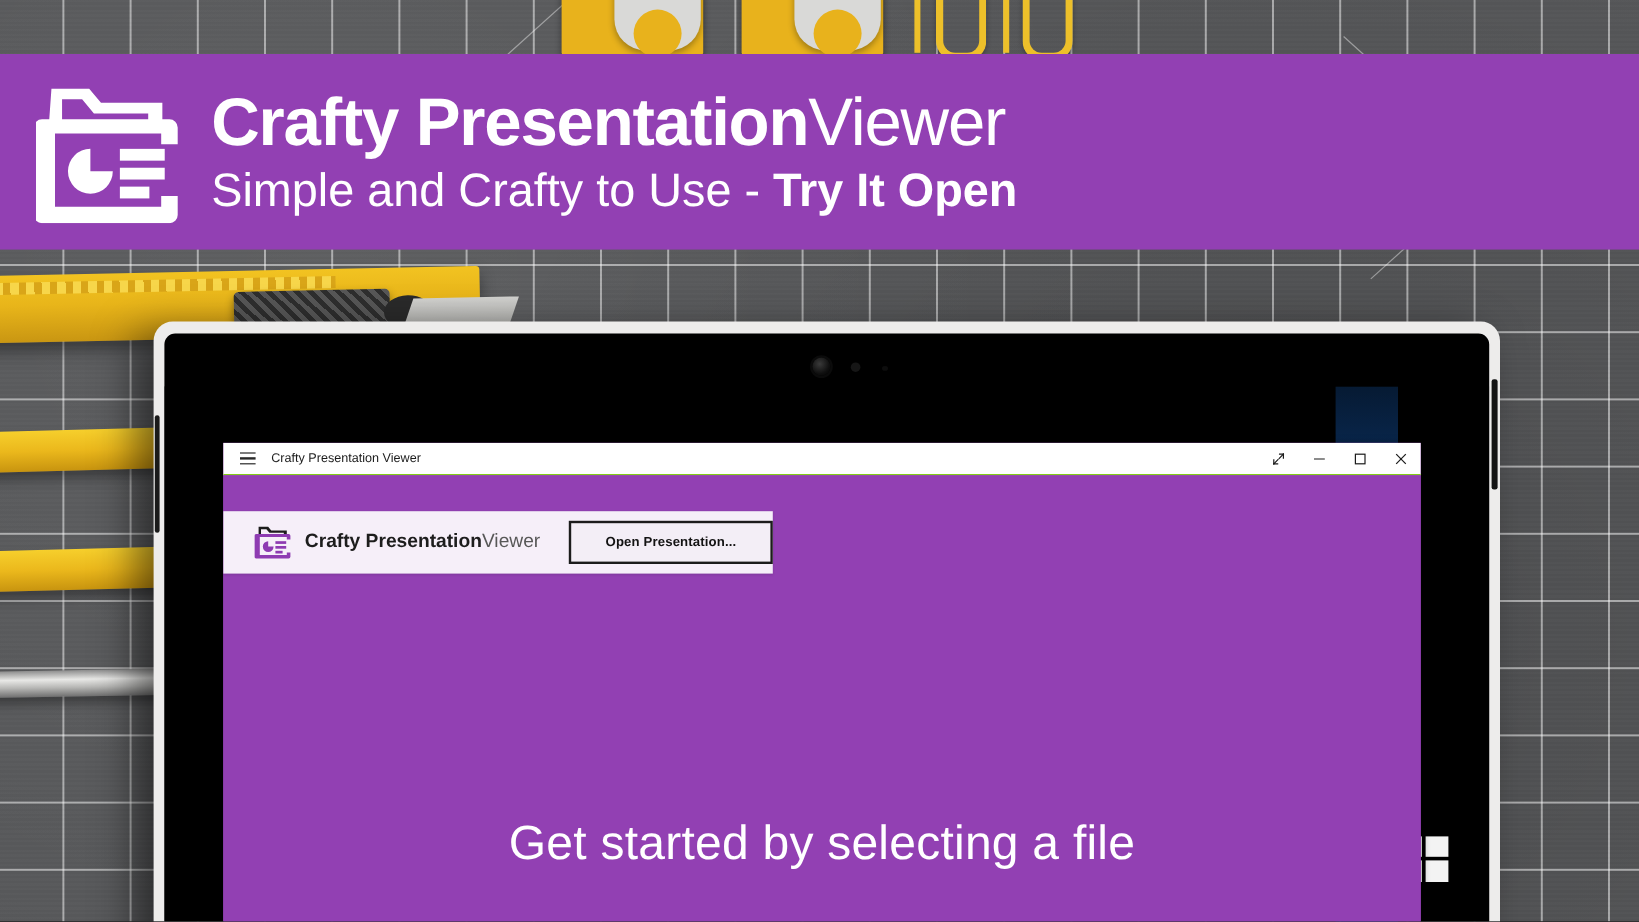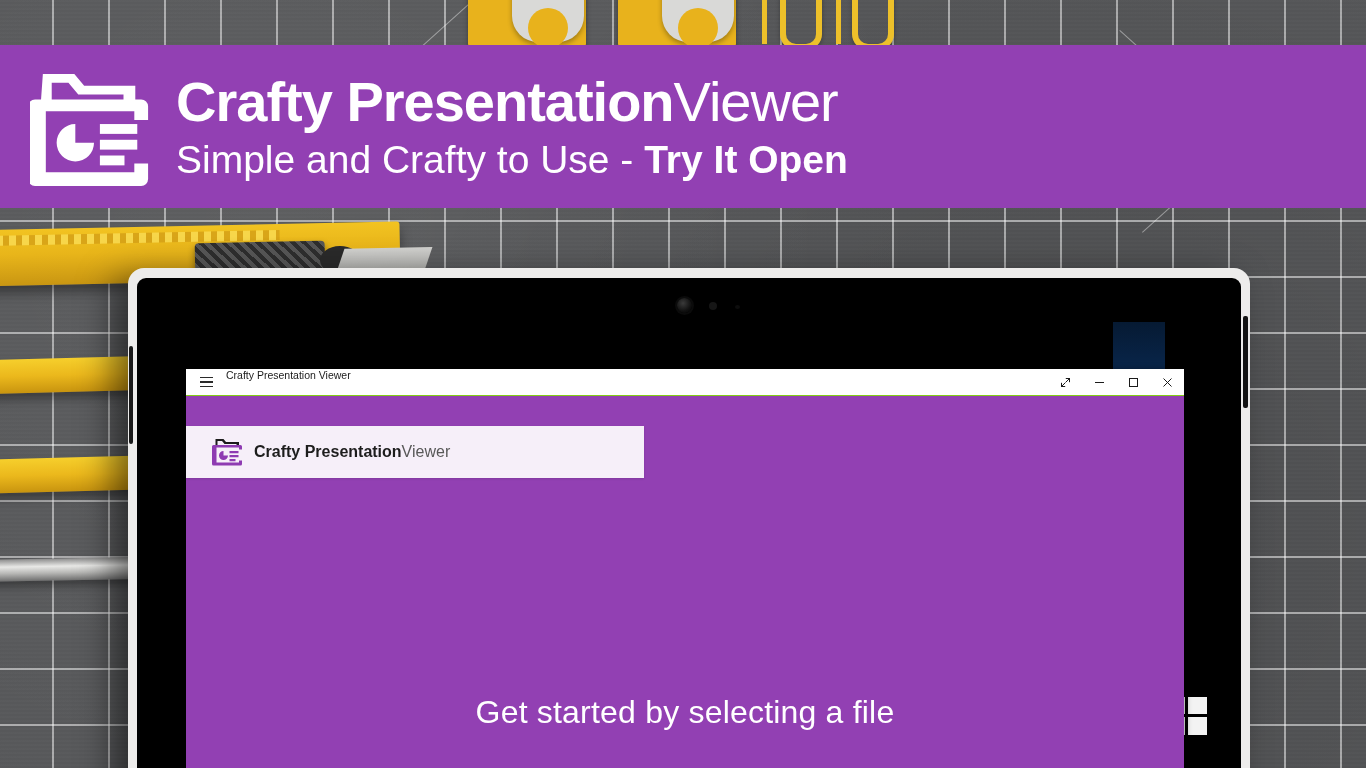--- a/index.html
+++ b/index.html
@@ -290,21 +290,21 @@
     left: 49px; top: 47px;
     width: 998px; bottom: 0;
     background: #9240b3;
     overflow: hidden;
     box-shadow: 2px 0 6px rgba(0,0,0,.35);
   }
   .titlebar {
     height: 26px;
     background: #ffffff;
     display: flex;
-    align-items: flex-start;
+    align-items: center;
     border-bottom: 1px solid #84cc16;
   }
   .hamburger {
     width: 40px;
     display: flex;
     flex-direction: column;
     align-items: center;
     justify-content: center;
     gap: 3px;
     height: 100%;
@@ -370,23 +370,23 @@
     border: 2px solid #1c1c1c;
     font-family: "Liberation Sans", sans-serif;
     font-size: 11px;
     font-weight: 700;
     color: #131313;
     cursor: pointer;
     letter-spacing: .1px;
   }
   .hero-text {
     position: absolute;
-    left: 0; right: 0; top: 298px;
+    left: 0; right: 0; top: 285px;
     text-align: center;
-    font-size: 32px;
+    font-size: 40px;
     font-weight: 300;
     color: #ffffff;
     letter-spacing: .2px;
   }
 </style>
 </head>
 <body>
 
 <div id="canvas">
 
@@ -494,20 +494,21 @@
                   <path d="M2 16 h54 a3 3 0 0 1 3 3 v6 h-6 v-4 h-45 v30 h45 v-4 h6 v7 a3 3 0 0 1 -3 3 h-54 a3 3 0 0 1 -3 -3 v-35 a3 3 0 0 1 3 -3 z"></path>
                   <path d="M22 28 a9 9 0 1 0 9 9 h-9 z"></path>
                   <rect x="34" y="28" width="18" height="4.5"></rect>
                   <rect x="34" y="36" width="18" height="4.5"></rect>
                   <rect x="34" y="44" width="12" height="4.5"></rect>
                 </g>
               </svg>
               <div class="tb-brand">
                 <span class="b">Crafty Presentation</span><span class="l">Viewer</span>
               </div>
+              <button class="open-btn">Open Presentation...</button>
             </div>
 
             <div class="hero-text">Get started by selecting a file</div>
 
           </div>
         </div>
 
       </div>
     </div>
     <div class="tablet-btn-right"></div>

